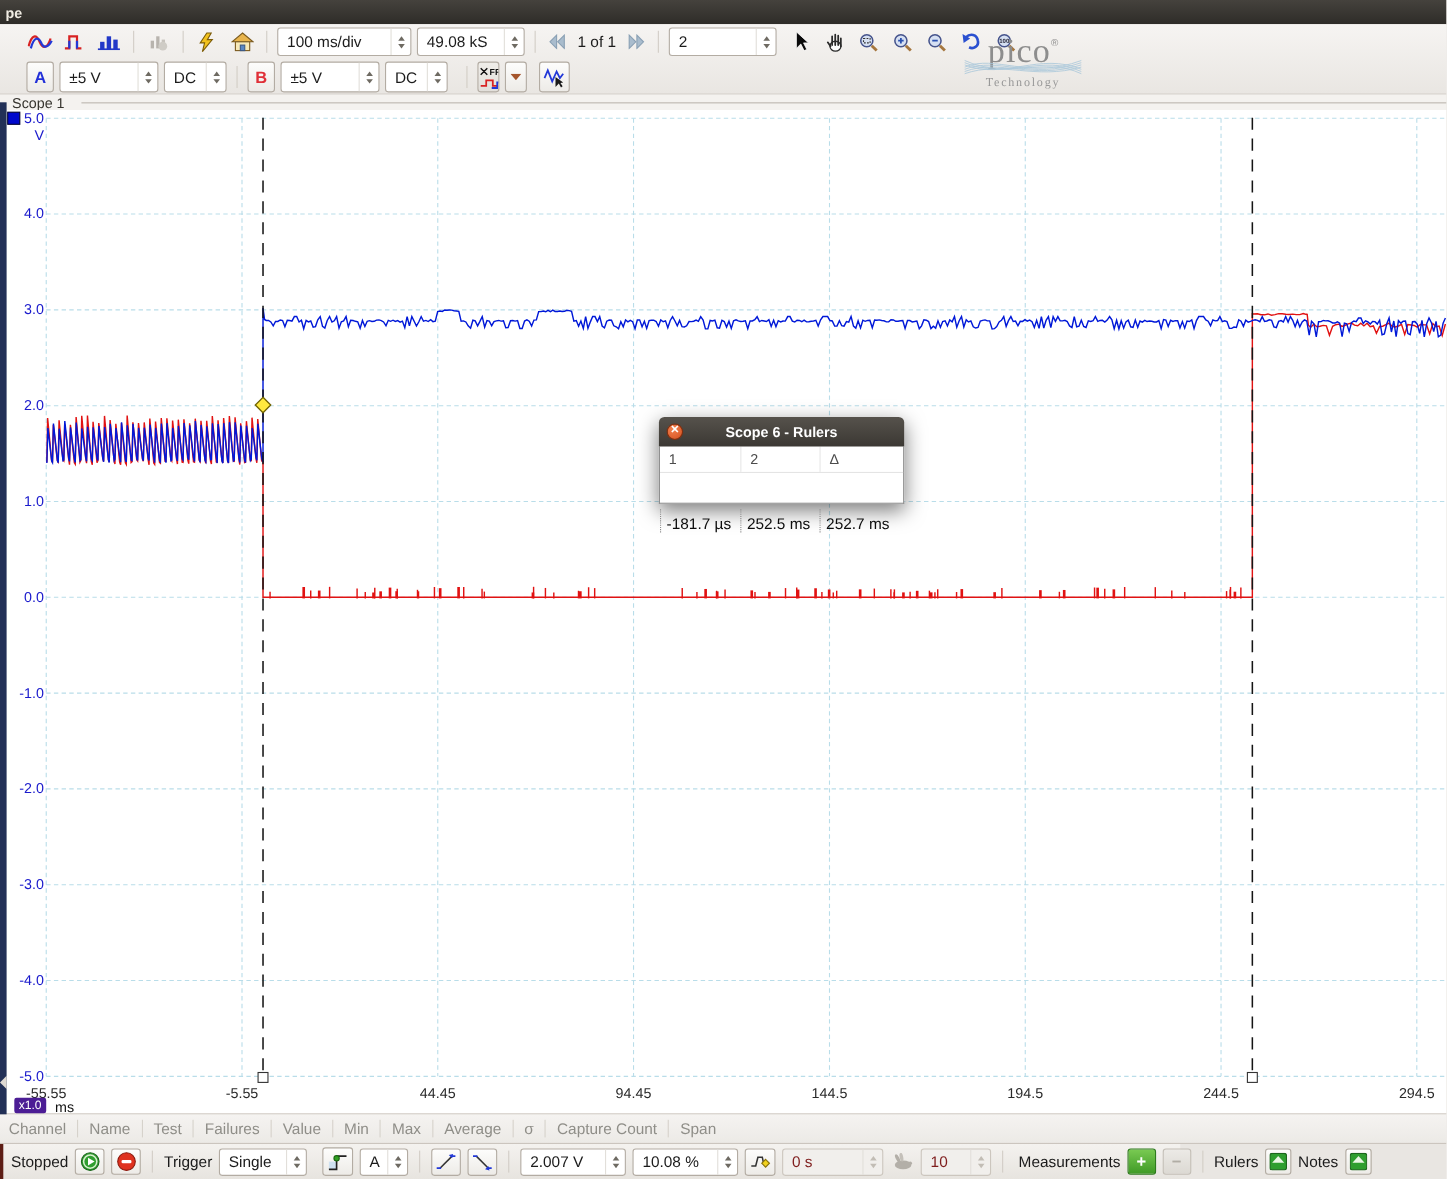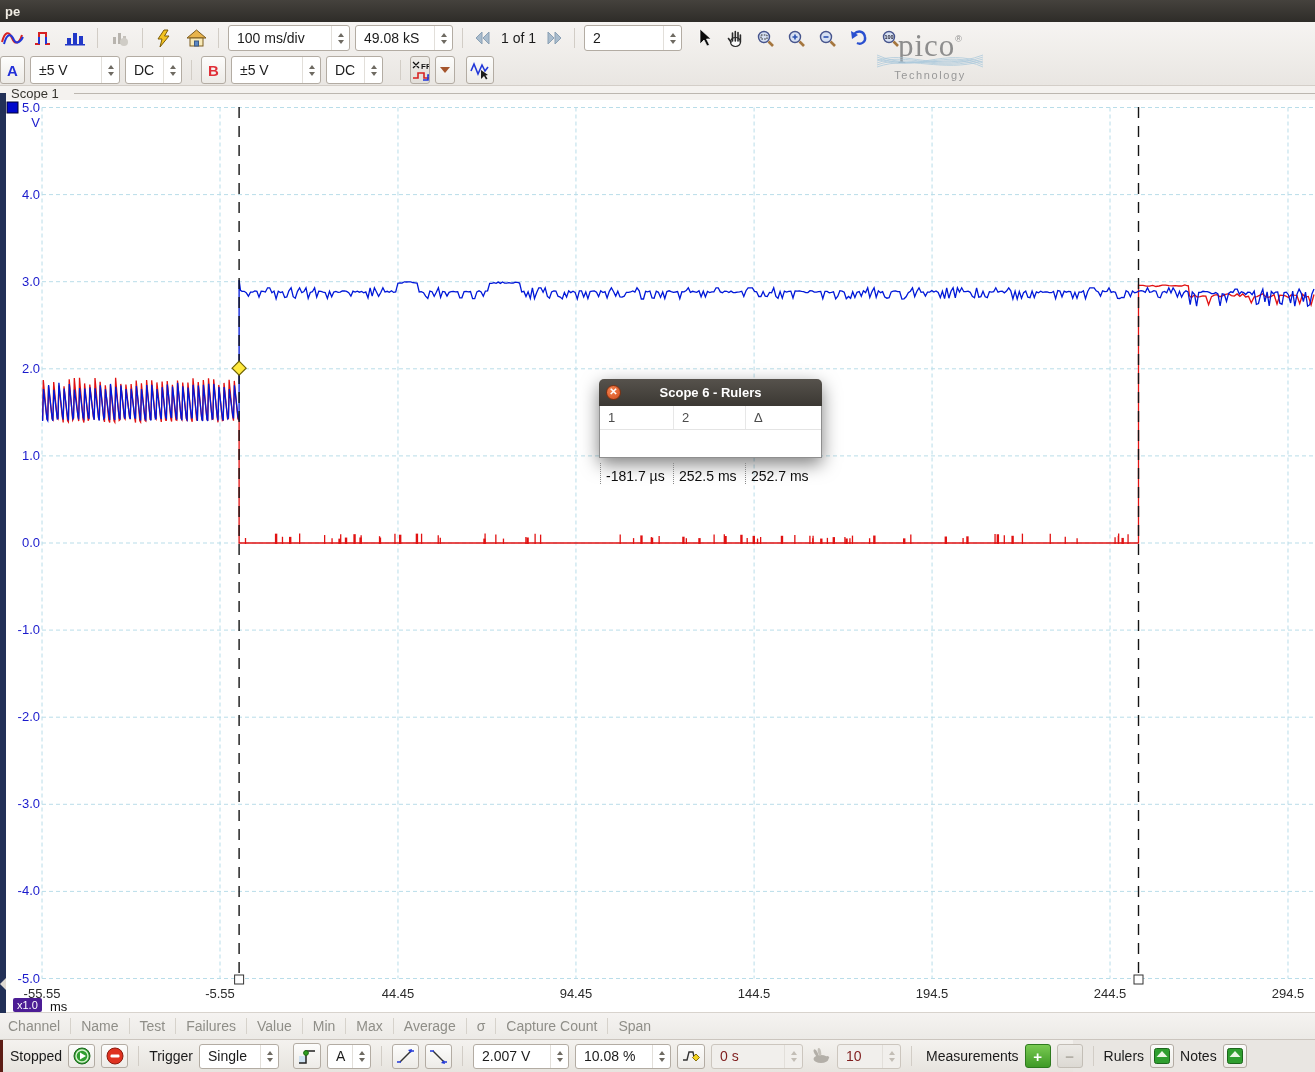--- a/index.html
+++ b/index.html
@@ -8,41 +8,41 @@
 
   
   #titlebar{position:absolute;left:0;top:0;width:1315px;height:22px;
     background:linear-gradient(#45423d,#2e2c28);color:#f1ede4;
     display:flex;align-items:center;padding-left:5px;box-sizing:border-box;
     font-weight:bold;font-size:13px;}
 
   
   #toolbar-top{position:absolute;left:0;top:22px;width:1315px;height:64px;
     background:linear-gradient(#f6f4f2,#e9e6e2);border-bottom:1px solid #d3cec8;box-sizing:border-box;}
-  .tb-row{display:flex;align-items:center;height:32px;padding-left:0;gap:5px;}
+  .tb-row{display:flex;align-items:center;height:32px;padding-left:24px;gap:5px;}
   .vsep{width:1px;height:20px;background:#d2cdc6;margin:0 4px;flex:none;}
   .ibtn{display:flex;align-items:center;justify-content:center;width:26px;height:24px;flex:none;}
   .fbtn{box-sizing:border-box;display:flex;align-items:center;justify-content:center;flex:none;
     border:1px solid #b3aca3;border-radius:3px;background:linear-gradient(#fdfdfc,#edebe7);}
   .combo{box-sizing:border-box;display:flex;align-items:center;height:26px;flex:none;
     background:#fff;border:1px solid #b3aca3;border-radius:3px;padding-left:8px;
     font-size:14px;color:#1b1b1b;}
   .spin{margin-left:auto;width:17px;align-self:stretch;display:flex;flex-direction:column;
     align-items:center;justify-content:center;gap:3px;border-left:1px solid #e2dfda;}
   .spin i{display:block;width:0;height:0;border-left:3.5px solid transparent;border-right:3.5px solid transparent;}
   .spin .u{border-bottom:4px solid #6e6a62;}
   .spin .d{border-top:4px solid #6e6a62;}
   .combo.disabled{background:#f1efec;color:#7f1d1d;border-color:#ccc6be;}
   .combo.disabled .u{border-bottom-color:#c2bdb5;} .combo.disabled .d{border-top-color:#c2bdb5;}
   .navlabel{font-size:14px;color:#1b1b1b;padding:0 2px;}
   .chbtn{width:25px;height:28px;font-size:15px;font-weight:bold;}
   #pico-logo{position:absolute;left:872px;top:8px;width:116px;text-align:center;line-height:1;}
   #pico-logo .brand{font-family:"Liberation Serif",serif;font-size:31px;color:#8d8d8d;letter-spacing:1px;}
   #pico-logo .reg{font-size:9px;color:#8d8d8d;vertical-align:14px;}
-  #pico-logo .sub{font-family:Liberation Sans, sans-serif;font-size:11px;color:#989898;letter-spacing:1.6px;margin-top:-3px;}
+  #pico-logo .sub{font-family:Liberation Serif, serif;font-size:11px;color:#989898;letter-spacing:1.6px;margin-top:-3px;}
   #pico-logo svg{display:block;margin:-14px auto -2px auto;}
 
   
   #tab-row{position:absolute;left:0;top:86px;width:1315px;height:14px;background:#f4f2ef;}
   #tab-row .lbl{position:absolute;left:11px;top:0px;font-size:13px;color:#37352f;}
   #tab-row .rule{position:absolute;left:74px;right:0;top:7px;height:1px;background:#bcb7b0;}
 
   
   #plot{position:absolute;left:0;top:100px;width:1315px;height:912px;background:#ffffff;}
   #navy-strip{position:absolute;left:0;top:-7px;width:6px;height:920px;background:#223057;z-index:5;}

